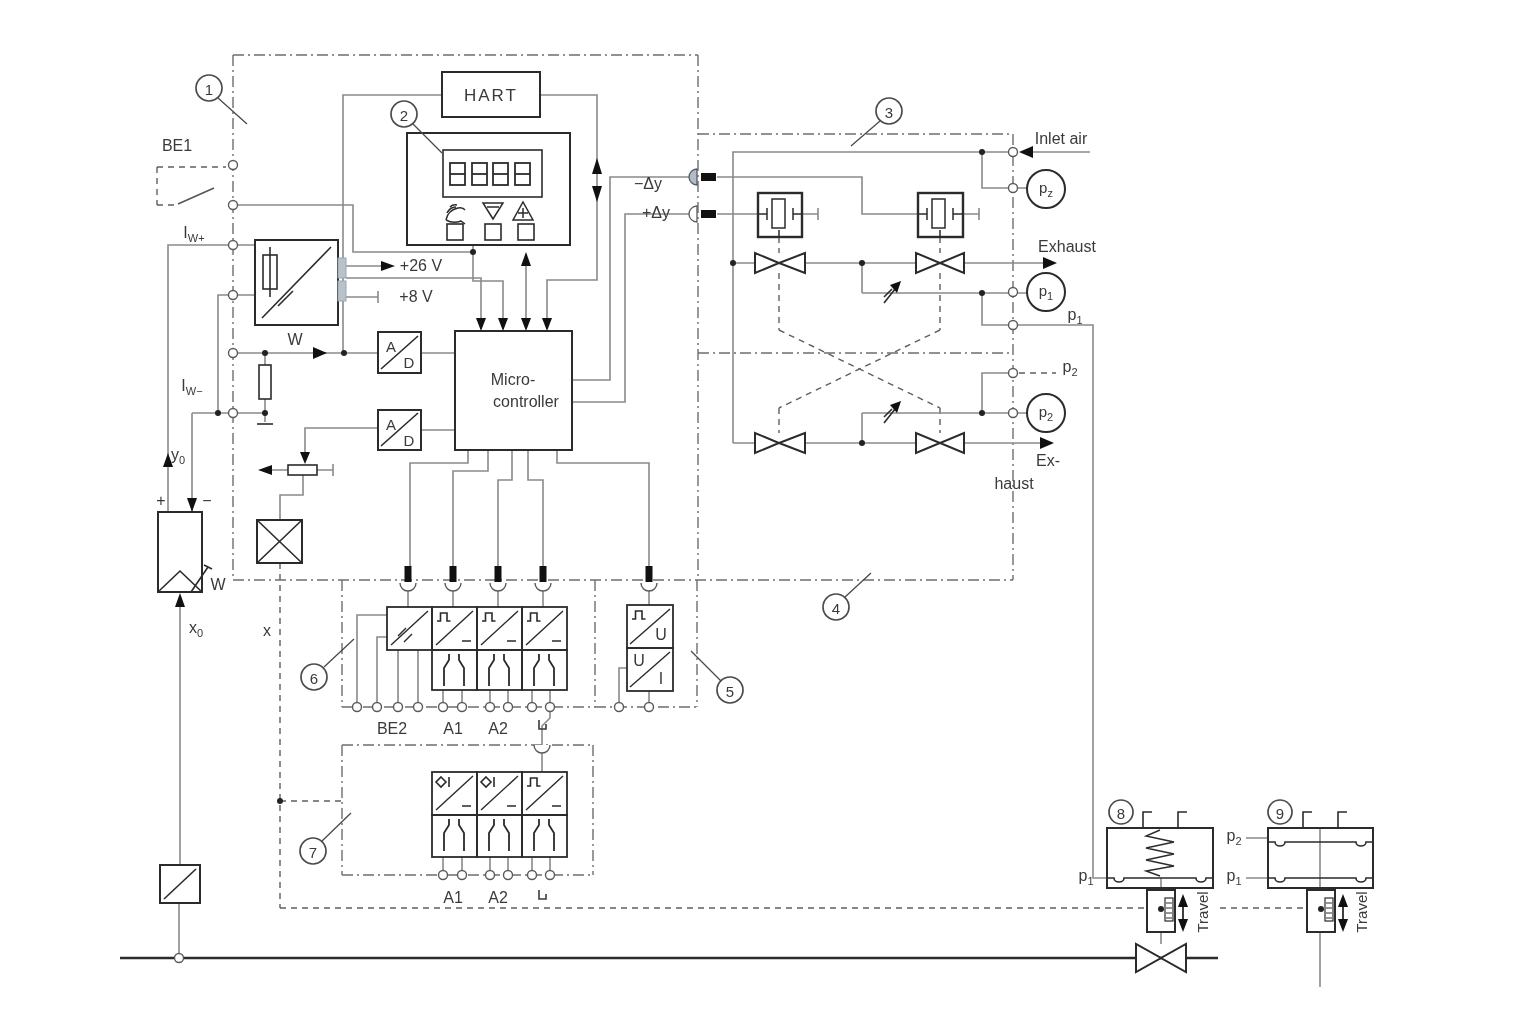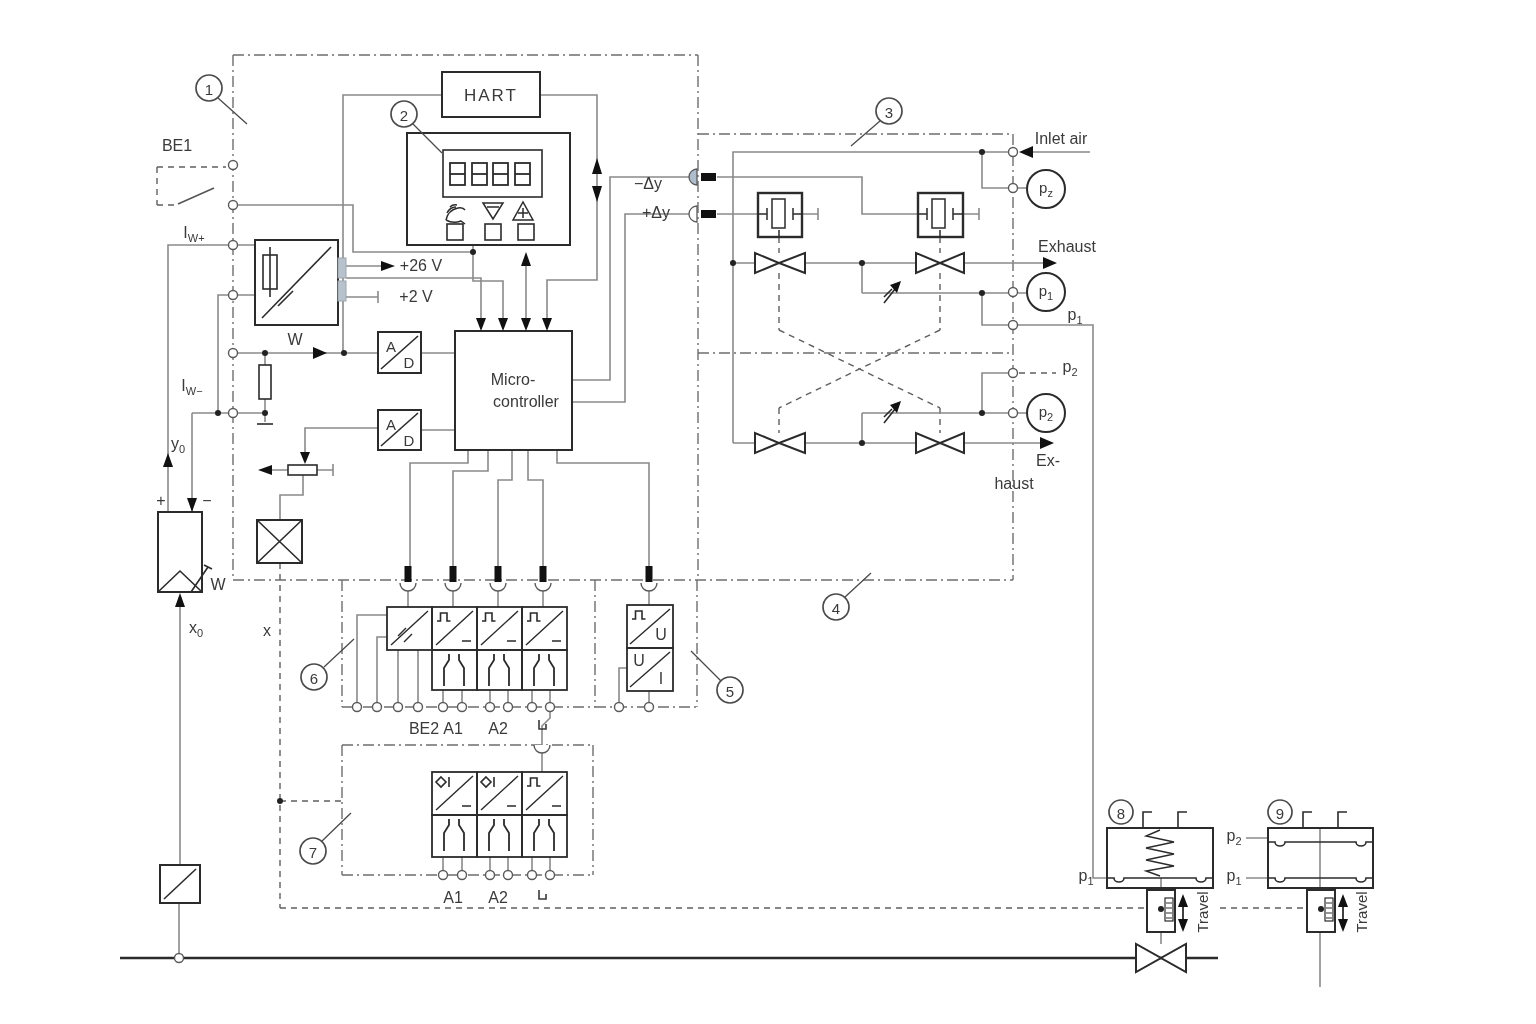--- a/index.html
+++ b/index.html
@@ -373,47 +373,47 @@
         <circle cx="1121" cy="812" r="12"></circle>
         <circle cx="1280" cy="812" r="12"></circle>
   <path d="M218,98 L247,124 M413,124 L442,153 M880,121 L851,146 M845,597 L871,573 M721,681 L691,651 M324,667 L354,639 M322,841 L351,813" fill="none" stroke-width="1.3"></path>
 </g>
 </svg>
 
 <span class="lb c" style="left:177px;top:146px">BE1</span>
 <span class="lb c" style="left:194px;top:234px"><span>I</span><span class="sb">W+</span></span>
 <span class="lb c" style="left:192px;top:387px"><span>I</span><span class="sb">W−</span></span>
 <span class="lb c" style="left:295px;top:340px">W</span>
-<span class="lb c" style="left:178px;top:445px"><span>y</span><span class="sb">0</span></span>
+<span class="lb c" style="left:178px;top:456px"><span>y</span><span class="sb">0</span></span>
 <span class="lb c" style="left:161px;top:501px">+</span>
 <span class="lb c" style="left:207px;top:501px">−</span>
 <span class="lb c" style="left:218px;top:585px">W</span>
 <span class="lb c" style="left:196px;top:629px"><span>x</span><span class="sb">0</span></span>
 <span class="lb c" style="left:267px;top:631px">x</span>
 <span class="lb c" style="left:421px;top:266px">+26 V</span>
-<span class="lb c" style="left:416px;top:297px">+2 V</span>
+<span class="lb c" style="left:416px;top:297px">+8 V</span>
 <span class="lb c big" style="left:491px;top:95px">HART</span>
 <span class="lb c" style="left:513px;top:380px">Micro-</span>
 <span class="lb c" style="left:526px;top:402px">controller</span>
 <span class="lb c sm" style="left:391px;top:346px">A</span>
 <span class="lb c sm" style="left:409px;top:362px">D</span>
 <span class="lb c sm" style="left:391px;top:424px">A</span>
 <span class="lb c sm" style="left:409px;top:440px">D</span>
 <span class="lb c" style="left:648px;top:184px">−Δy</span>
 <span class="lb c" style="left:656px;top:213px">+Δy</span>
 <span class="lb c" style="left:1061px;top:139px">Inlet air</span>
 <span class="lb c" style="left:1067px;top:247px">Exhaust</span>
 <span class="lb c" style="left:1075px;top:316px"><span>p</span><span class="sb">1</span></span>
 <span class="lb c" style="left:1070px;top:368px"><span>p</span><span class="sb">2</span></span>
 <span class="lb c" style="left:1048px;top:461px">Ex-</span>
 <span class="lb c" style="left:1014px;top:484px">haust</span>
 <span class="lb c sm" style="left:1046px;top:189px"><span>p</span><span class="sb">z</span></span>
 <span class="lb c sm" style="left:1046px;top:292px"><span>p</span><span class="sb">1</span></span>
 <span class="lb c sm" style="left:1046px;top:413px"><span>p</span><span class="sb">2</span></span>
-<span class="lb c" style="left:424px;top:729px">BE2</span>
+<span class="lb c" style="left:392px;top:729px">BE2</span>
 <span class="lb c" style="left:453px;top:729px">A1</span>
 <span class="lb c" style="left:498px;top:729px">A2</span>
 <span class="lb c" style="left:453px;top:898px">A1</span>
 <span class="lb c" style="left:498px;top:898px">A2</span>
 <span class="lb c" style="left:661px;top:635px">U</span>
 <span class="lb c" style="left:639px;top:661px">U</span>
 <span class="lb c" style="left:661px;top:679px">I</span>
 <span class="lb c" style="left:1234px;top:837px"><span>p</span><span class="sb">2</span></span>
 <span class="lb c" style="left:1234px;top:877px"><span>p</span><span class="sb">1</span></span>
 <span class="lb c" style="left:1086px;top:877px"><span>p</span><span class="sb">1</span></span>

